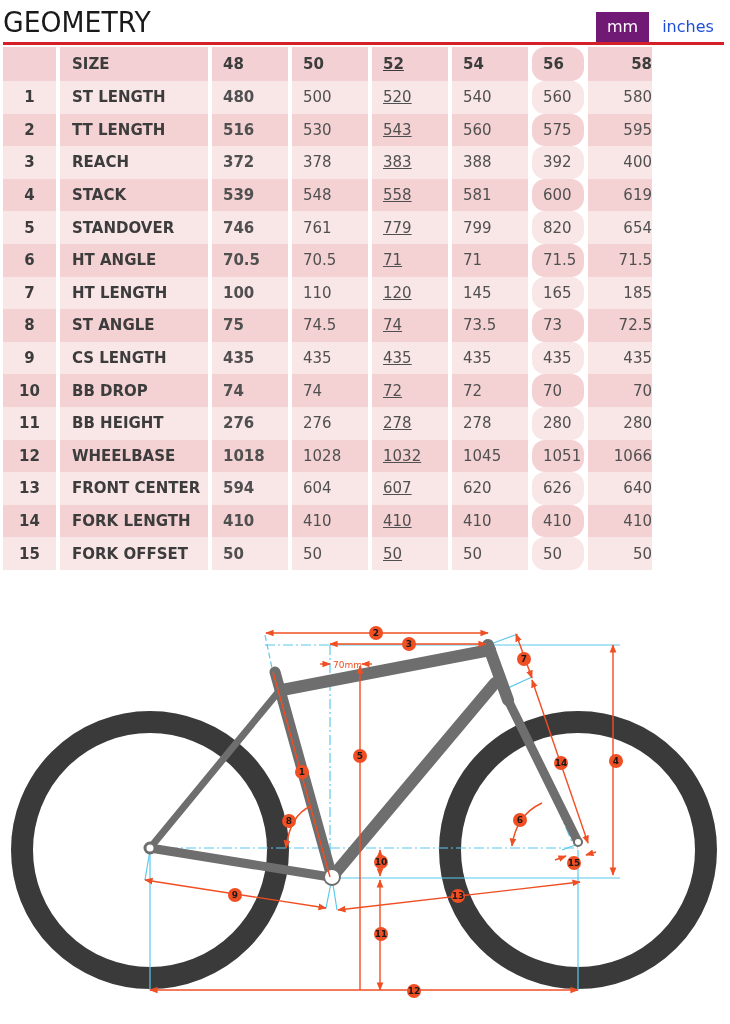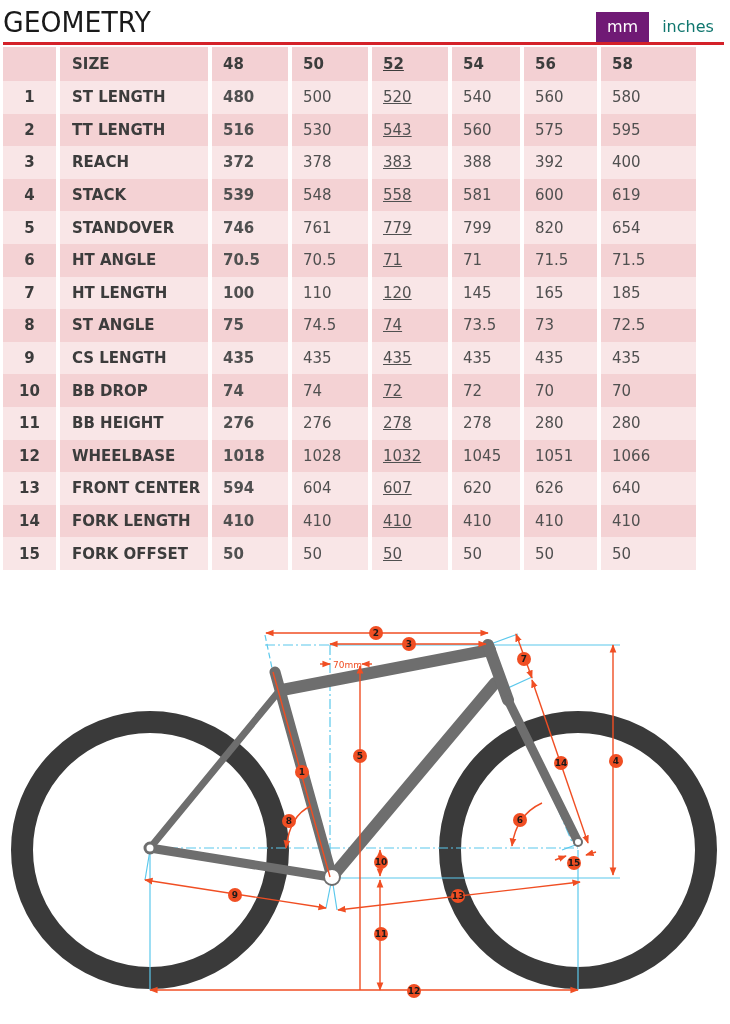--- a/index.html
+++ b/index.html
@@ -6,33 +6,33 @@
   body { width:730px; height:1024px; position:relative; overflow:hidden;
          font-family:"DejaVu Sans", "Liberation Sans", sans-serif; }
   .header { position:absolute; left:0; top:0; width:724px; height:52px; }
   .title { position:absolute; left:3px; top:5px; font-size:29px; color:#1a1a1a;
            letter-spacing:0px; font-weight:normal; line-height:34px;
            font-family:"DejaVu Sans", sans-serif; transform:scaleX(0.92); transform-origin:left; }
   .redline { position:absolute; left:3px; top:42px; width:721px; height:3px; background:#d42129; }
   .unit { position:absolute; top:12px; height:30px; line-height:30px; font-size:16px;
           text-align:center; cursor:pointer; }
   .unit.mm { left:596px; width:53px; background:#701a75; color:#ffffff; }
-  .unit.in { left:652px; width:72px; color:#0f766e; background:transparent; }
+  .unit.in { left:652px; width:72px; color:#1d4ed8; background:transparent; }
 
   table.geo { position:absolute; left:3px; top:47px; border-collapse:separate;
               border-spacing:4px 0; margin-left:-4px; }
   table.geo td { height:32.6px; padding:0; font-size:15px; color:#505050; vertical-align:middle; }
   table.geo tr.head td { background:#f3d0d3; font-weight:bold; color:#3c3c3c; height:34px; }
   table.geo tr.odd td { background:#f9e6e7; }
   table.geo tr.even td { background:#f4d2d4; }
   td.num { width:53px; text-align:center; font-weight:bold; color:#3c3c3c !important; }
   td.lbl { width:148px; padding-left:12px !important; font-weight:bold; color:#3c3c3c !important; box-sizing:border-box; }
   td.val { padding-left:11px !important; box-sizing:border-box; }
   td.c0 { width:76px;font-weight:bold; } td.c1 { width:76px; } td.c2 { width:76px;text-decoration:underline; }
-  td.c3 { width:68px; } td.c4 { width:73px; } td.c5 { width:95px; }
+  td.c3 { width:76px; } td.c4 { width:52px;border-radius:13px; } td.c5 { width:64px;text-align:right; }
 
   .diagram { position:absolute; left:0; top:600px; width:730px; height:424px; }
   .badge-t { font-family:"DejaVu Sans", sans-serif; font-size:9px; font-weight:bold; fill:#1a1a1a; }
 </style>
 </head>
 <body>
 
 <div class="header">
   <div class="title">GEOMETRY</div>
   <div class="unit mm">mm</div>

